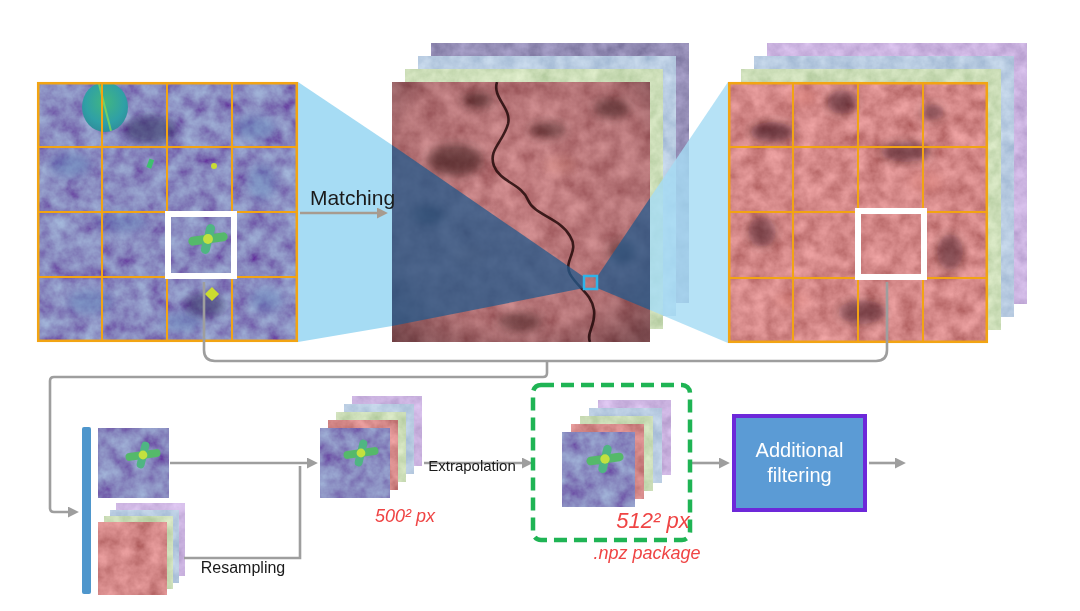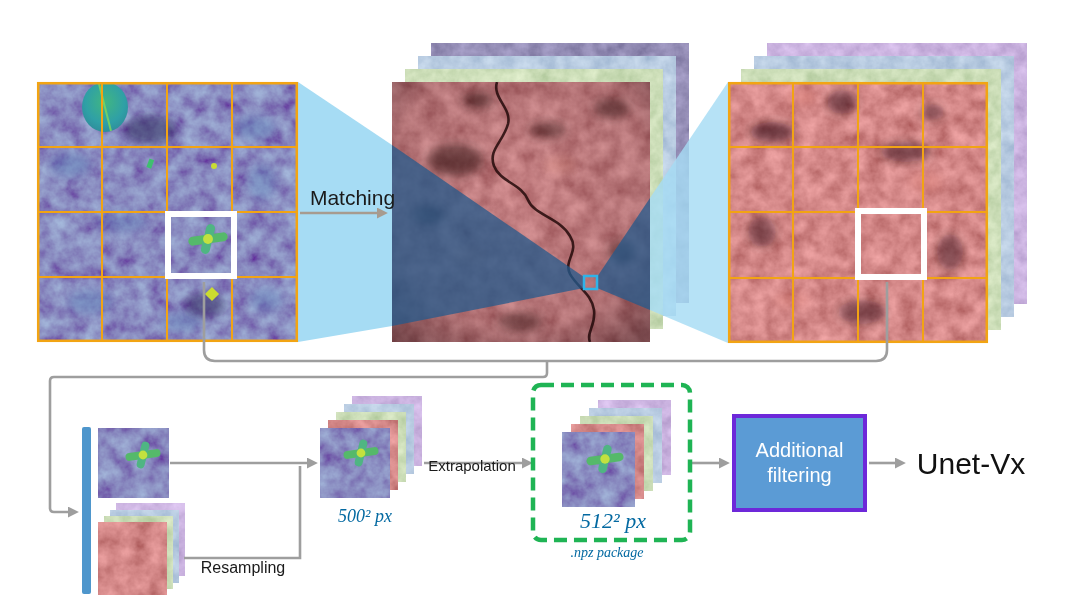--- a/index.html
+++ b/index.html
@@ -1,28 +1,28 @@
 <!DOCTYPE html>
 <html><head>
 <meta charset="utf-8">
 <style>
   html,body{margin:0;padding:0;background:#ffffff;}
   .stage{position:relative;width:1080px;height:611px;background:#ffffff;overflow:hidden;
          font-family:"Liberation Sans",sans-serif;}
   .stage svg{position:absolute;left:0;top:0;}
   .lbl{position:absolute;transform:translate(-50%,-50%);white-space:nowrap;color:#1a1a1a;}
   .lbl.sans{font-family:"Liberation Sans",sans-serif;}
-  .lbl.math{font-family:Liberation Serif, serif;font-style:italic;color:#0369a1;}
+  .lbl.math{font-family:Liberation Sans, sans-serif;font-style:italic;color:#ef4444;margin-left:40px;}
   .lbl.big{font-size:30px;color:#111;}
   #matching{left:341px;top:198px;font-size:21px;padding-left:23px;}
   #resampling{left:243px;top:568px;font-size:16px;}
   #extrapolation{left:472px;top:434px;font-size:15px;margin-top:31px;}
   #size500{left:365px;top:516px;font-size:18px;}
   #size512{left:613px;top:521px;font-size:22px;}
-  #npz{left:607px;top:553px;font-size:14px;}
+  #npz{left:607px;top:553px;font-size:18px;}
   #unet{left:971px;top:464px;}
   .procbox{position:absolute;left:732px;top:414px;width:135px;height:98px;box-sizing:border-box;
            background:#5B9BD5;border:4px solid #6d28d9;display:flex;align-items:center;justify-content:center;
            text-align:center;color:#ffffff;font-size:20px;line-height:1.25;padding:0 16px;}
 </style>
 </head>
 <body>
 
 <div class="stage">
 
@@ -222,15 +222,14 @@
   </g>
 </svg>
 
 <div id="matching" class="lbl sans">Matching</div>
 <div id="resampling" class="lbl sans">Resampling</div>
 <div id="extrapolation" class="lbl sans">Extrapolation</div>
 <div id="size500" class="lbl math">500² px</div>
 <div id="size512" class="lbl math">512² px</div>
 <div id="npz" class="lbl math">.npz package</div>
 <div class="procbox">Additional filtering</div>
-<div id="unet" class="lbl sans big">Unet-Vx</div>
 
 </div>
 
 </body></html>

